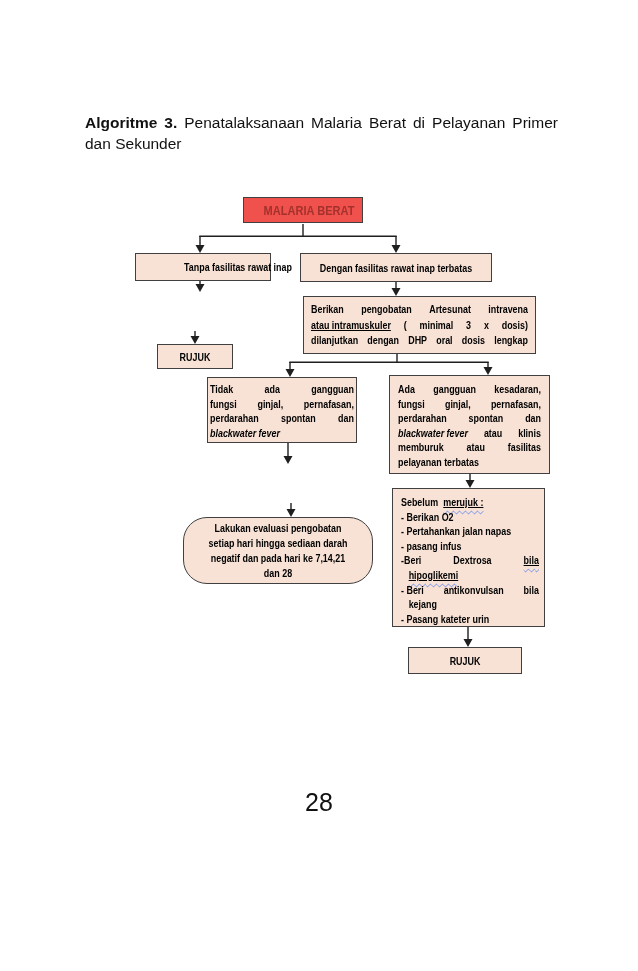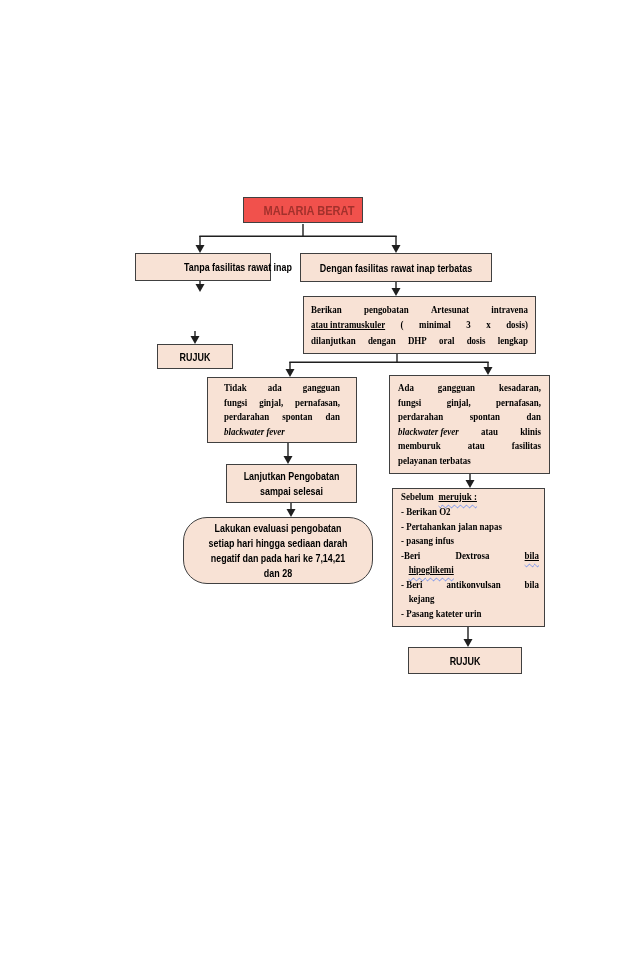--- a/index.html
+++ b/index.html
@@ -17,21 +17,21 @@
     position:absolute; box-sizing:border-box;
     background:var(--box-fill,#F8E2D5);
     border:1.6px solid var(--box-border,#404040);
     font-weight:bold; font-size:10.5px; color:#000;
     display:flex; flex-direction:column; justify-content:center;
   }
   .tx { display:block; width:117.65%; transform:scaleX(0.85); transform-origin:0 50%; }
   .center .tx { text-align:center; white-space:nowrap; }
   .root { background:var(--root-fill,#F1514C); color:var(--root-text,#A3312C); }
   .root .tx { font-size:13px; }
-  .top { justify-content:center;font-family:Liberation Serif, serif; }
+  .top { justify-content:flex-start; }
   .jline { display:flex; justify-content:space-between; }
   .i { font-style:italic; }
   .u { text-decoration:underline; text-decoration-color:#000; text-decoration-thickness:1px; }
   .wavy { text-decoration:underline wavy var(--squiggle,#6A8BEF);
           text-decoration-thickness:1px; text-underline-offset:3.5px; }
   .indent { padding-left:9px; }
   .reg { font-weight:normal; font-size:10px; }
   .lh-art { line-height:15.5px; }
   .lh-tidak { line-height:14.5px; }
   .lh-ada { line-height:14.5px; }
@@ -43,20 +43,33 @@
   .ah { fill:var(--line,#1F1F1F); stroke:none; }
   
   .pagenum { position:absolute; left:0; top:788px; width:100%;
              text-align:center; font-size:25px; color:#111; }
 </style>
 </head>
 <body>
 
 <div class="page">
 
+  <div class="title">
+    <div class="l1">
+        <span>Algoritme</span>
+        <span>3.</span>
+        <span>Penatalaksanaan</span>
+        <span>Malaria</span>
+        <span>Berat</span>
+        <span>di</span>
+        <span>Pelayanan</span>
+        <span>Primer</span>
+      </div>
+    <div class="l2">dan Sekunder</div>
+  </div>
 
   <svg class="connectors" width="638" height="971" viewBox="0 0 638 971">
     <line class="cl" x1="303" y1="224" x2="303" y2="236.3"></line>
     <line class="cl" x1="199.3" y1="236.3" x2="396.7" y2="236.3"></line>
     <line class="cl" x1="200" y1="236" x2="200" y2="246"></line>
     <polygon class="ah" points="195.5,245 204.5,245 200,253"></polygon>
     <line class="cl" x1="396" y1="236" x2="396" y2="246"></line>
     <polygon class="ah" points="391.5,245 400.5,245 396,253"></polygon>
     <line class="cl" x1="200" y1="281" x2="200" y2="285"></line>
     <polygon class="ah" points="195.5,284 204.5,284 200,292"></polygon>
@@ -115,21 +128,21 @@
           <span>dilanjutkan</span>
           <span>dengan</span>
           <span>DHP</span>
           <span>oral</span>
           <span>dosis</span>
           <span>lengkap</span>
         </div>
     </div>
   </div>
 
-  <div class="box top lh-tidak" style="left:207px;top:377px;width:150px;height:66px;padding:4px 16px;">
+  <div class="box top lh-tidak" style="left:207px;top:377px;width:150px;height:66px;padding:4px 2px;">
     <div class="tx">
       <div class="jline">
           <span>Tidak</span>
           <span>ada</span>
           <span>gangguan</span>
         </div>
       <div class="jline">
           <span>fungsi</span>
           <span>ginjal,</span>
           <span>pernafasan,</span>
@@ -167,24 +180,20 @@
       </div>
       <div class="jline">
           <span>memburuk</span>
           <span>atau</span>
           <span>fasilitas</span>
         </div>
       <div>pelayanan terbatas</div>
     </div>
   </div>
 
-  <div class="box center" style="left:226px;top:464px;width:131px;height:39px;">
-    <div class="tx" style="line-height:15px;">Lanjutkan Pengobatan</div>
-    <div class="tx" style="line-height:15px;">sampai selesai</div>
-  </div>
 
   <div class="box center lh-lak" style="left:183px;top:517px;width:190px;height:67px;padding:3px 0;border-radius:24px;">
     <div class="tx">Lakukan evaluasi pengobatan</div>
     <div class="tx">setiap hari hingga sediaan darah</div>
     <div class="tx">negatif dan pada hari ke 7,14,21</div>
     <div class="tx">dan 28</div>
   </div>
 
   <div class="box top lh-seb" style="left:392px;top:488px;width:153px;height:139px;padding:6px 5px 9px 8px;">
     <div class="tx">
@@ -210,14 +219,15 @@
       </div>
       <div class="indent">kejang</div>
       <div>- Pasang kateter urin</div>
     </div>
   </div>
 
   <div class="box center" style="left:408px;top:647px;width:114px;height:27px;">
     <div class="tx">RUJUK</div>
   </div>
 
+  <div class="pagenum">28</div>
 
 </div>
 
 </body></html>

